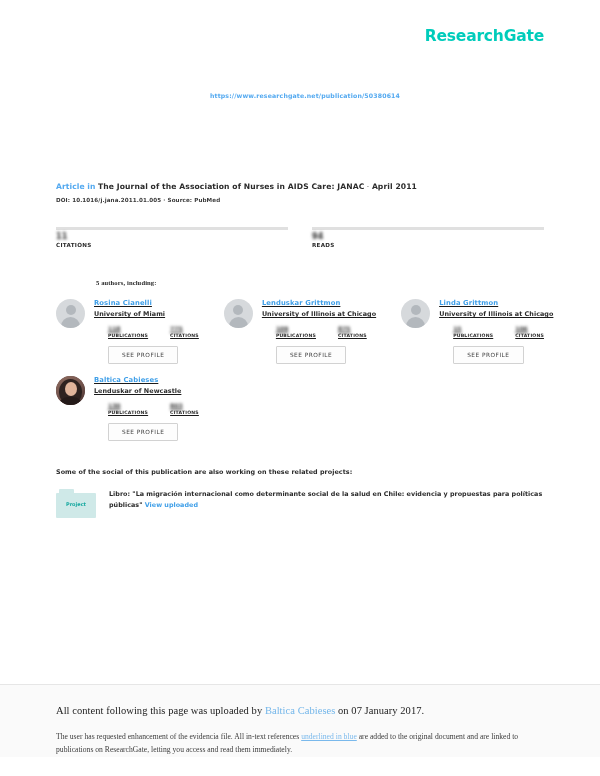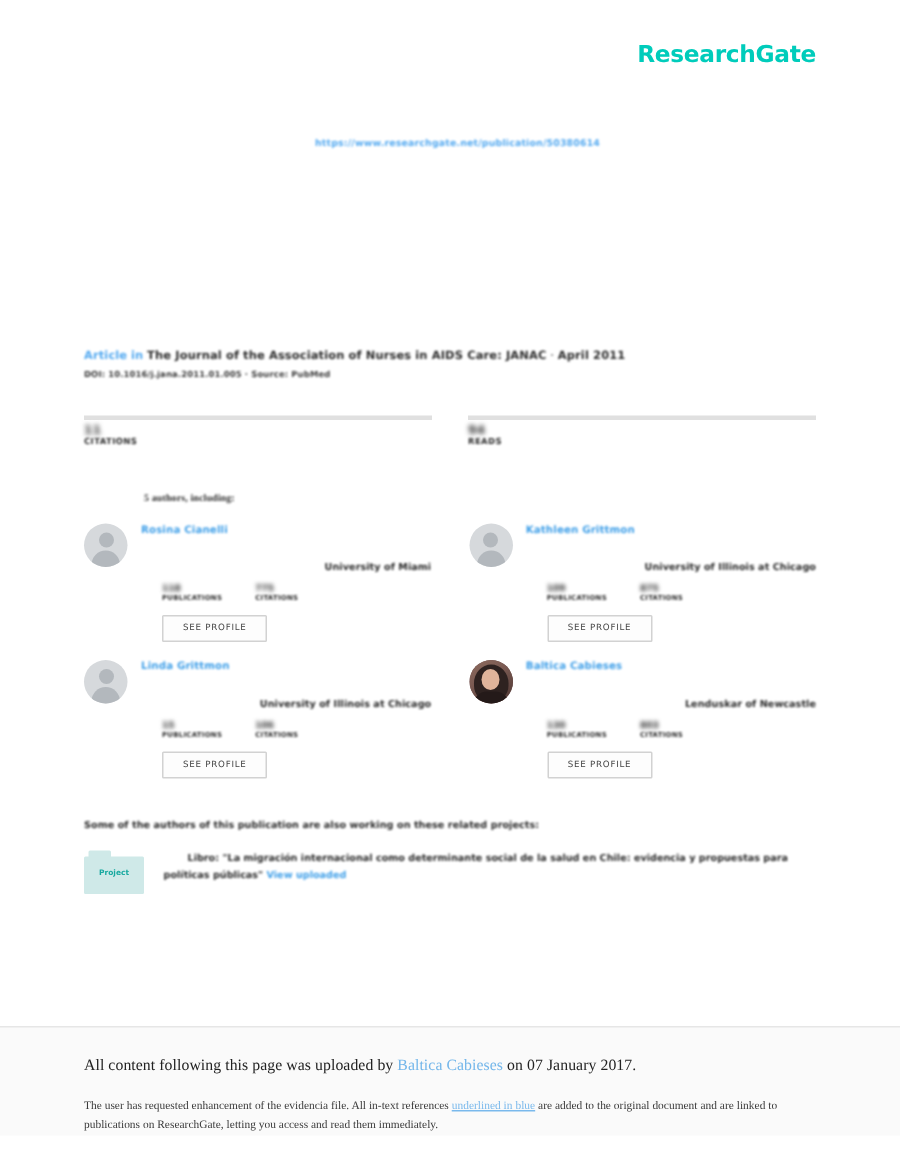--- a/index.html
+++ b/index.html
@@ -65,21 +65,21 @@
     color: #53a9f0;
     font-family: "DejaVu Sans", sans-serif;
     font-size: 6.2px;
     font-weight: bold;
     letter-spacing: 0.15px;
     filter: blur(0.6px);
     white-space: nowrap;
   }
 
   .title-block {
-    margin-top: 114px;
+    margin-top: 64px;
   }
   .article-line {
     font-family: "DejaVu Sans", sans-serif;
     font-size: 7.6px;
     color: #2b2b2b;
     filter: blur(0.55px);
     white-space: nowrap;
     letter-spacing: 0.1px;
   }
   .article-line .kw {
@@ -147,23 +147,24 @@
     font-weight: bold;
     color: #2b2b2b;
     filter: blur(0.55px);
     letter-spacing: 0.1px;
     margin-left: 40px;
   }
 
   .authors-grid {
     margin-top: 13px;
     display: grid;
-    grid-template-columns: 1fr 1fr;
+    grid-template-columns: 1fr 1fr 1fr;
     column-gap: 25px;
     row-gap: 12px;
+    text-decoration: underline;
   }
   .author {
     display: flex;
     gap: 9px;
     align-items: flex-start;
   }
   .avatar {
     width: 29px;
     height: 29px;
     border-radius: 50%;
@@ -233,29 +234,28 @@
   .author-name {
     font-family: "DejaVu Sans", sans-serif;
     font-size: 6.8px;
     font-weight: bold;
     color: #3f9fe8;
     filter: blur(0.55px);
     letter-spacing: 0.1px;
     white-space: nowrap;
   }
   .author-affil {
-    margin-top: 17px;
+    margin-top: 3px;
     font-family: "DejaVu Sans", sans-serif;
     font-size: 6.4px;
     font-weight: bold;
     color: #2b2b2b;
     filter: blur(0.55px);
     letter-spacing: 0.05px;
     white-space: nowrap;
-    text-align: right;
   }
   .author-stats {
     margin-top: 7px;
     margin-left: 14px;
     display: flex;
     gap: 22px;
   }
   .stat-value {
     font-family: "DejaVu Sans", sans-serif;
     font-size: 6px;
@@ -344,21 +344,21 @@
     flex: 1 1 auto;
     font-family: "DejaVu Sans", sans-serif;
     font-size: 6.4px;
     font-weight: bold;
     color: #2b2b2b;
     line-height: 1.75;
     filter: blur(0.55px);
     letter-spacing: 0.02px;
     padding-top: 1px;
   }
-  .project-text .proj-kw { color: #2b2b2b; margin-left: 16px; }
+  .project-text .proj-kw { color: #2b2b2b; }
   .view-project {
     color: #3f9fe8;
     font-weight: bold;
   }
 
   
   .footer {
     flex: 1 1 auto;
     border-top: 1px solid #e6e6e6;
     background: #fafafa;
@@ -452,21 +452,21 @@
           <div class="see-profile">SEE PROFILE</div>
         </div>
       </div>
 
       <div class="author">
         <div class="avatar">
           <div class="head"></div>
           <div class="body"></div>
         </div>
         <div class="author-info">
-          <div class="author-name">Kathleen Grittmon</div>
+          <div class="author-name">Lenduskar Grittmon</div>
           <div class="author-affil">University of Illinois at Chicago</div>
           <div class="author-stats">
             <div>
               <div class="stat-value">109</div>
               <div class="stat-label">PUBLICATIONS</div>
             </div>
             <div>
               <div class="stat-value">875</div>
               <div class="stat-label">CITATIONS</div>
             </div>
@@ -516,21 +516,21 @@
               <div class="stat-value">803</div>
               <div class="stat-label">CITATIONS</div>
             </div>
           </div>
           <div class="see-profile">SEE PROFILE</div>
         </div>
       </div>
 
     </div>
 
-    <div class="projects-heading">Some of the authors of this publication are also working on these related projects:</div>
+    <div class="projects-heading">Some of the social of this publication are also working on these related projects:</div>
 
     <div class="project-row">
       <div class="folder-icon">
         <div class="tab"></div>
         <div class="body"></div>
         <div class="lbl">Project</div>
       </div>
       <div class="project-text">
         <span class="proj-kw">Libro:</span>
         <span>"La migración internacional como determinante social de la salud en Chile: evidencia y propuestas para políticas públicas"</span>

